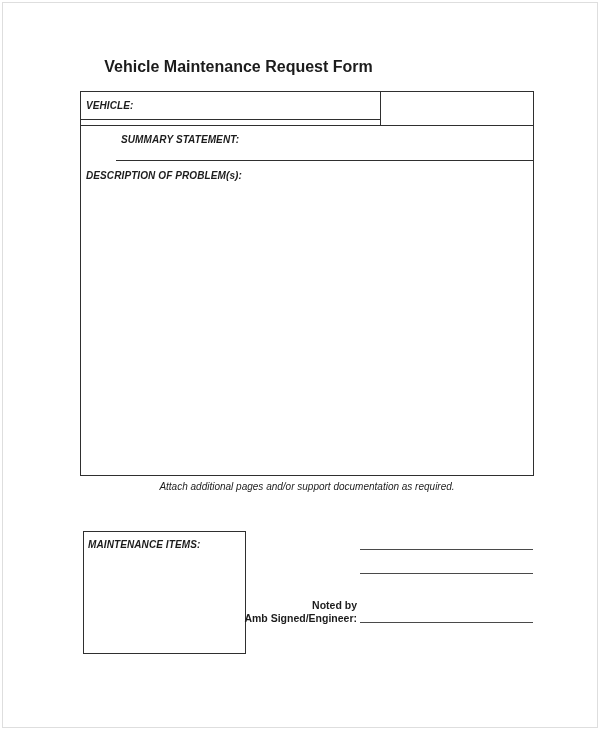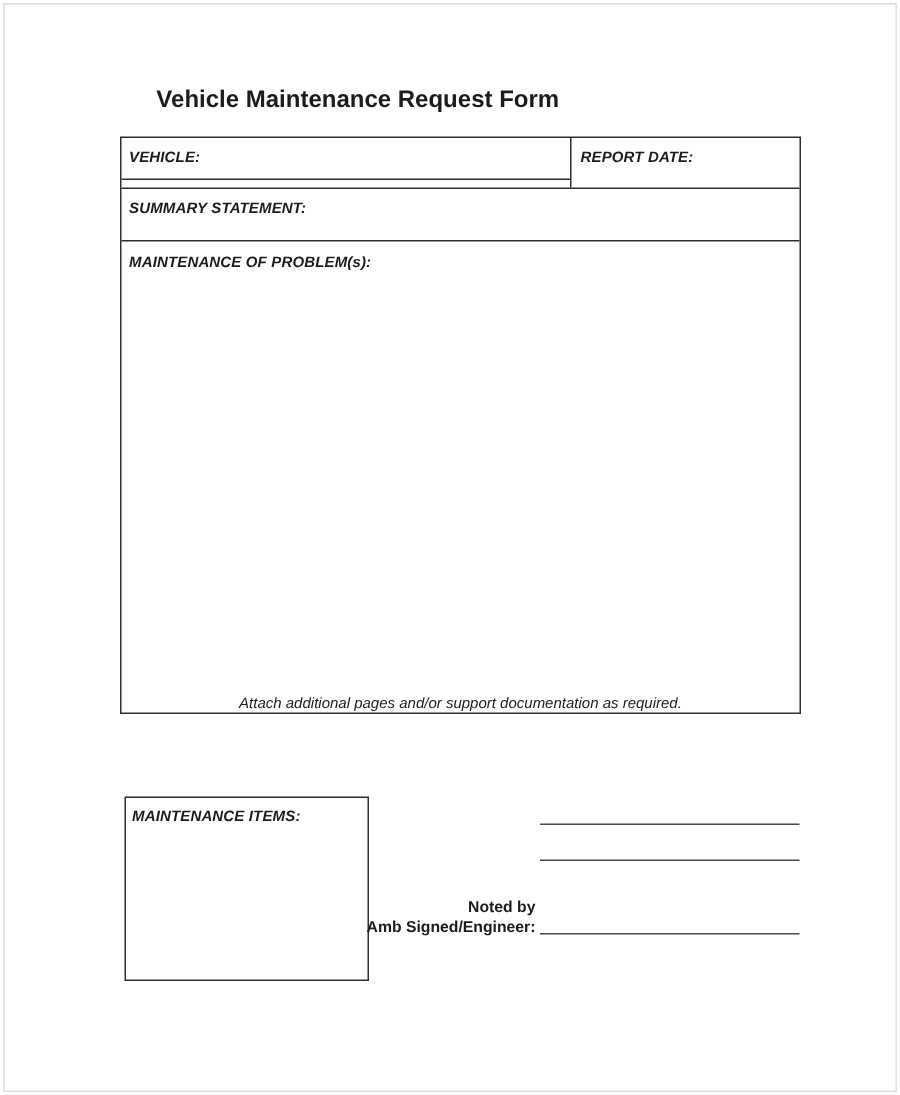--- a/index.html
+++ b/index.html
@@ -61,40 +61,41 @@
     padding: 3px 5px;
   }
   .cell-reportdate {
     flex: 1;
     padding: 3px 6px;
   }
   .row2 {
     height: 35px;
     border-bottom: 1.6px solid var(--border);
     padding: 3px 5px;
+    margin-left: 35px;
   }
   .row3 {
     height: 313px;
     padding: 4px 5px;
   }
   .lbl {
     font-style: italic;
     font-weight: 700;
     font-size: 10px;
     letter-spacing: 0.1px;
     color: var(--text);
     white-space: nowrap;
   }
   .val {
     font-size: 10px;
     color: var(--text);
   }
   .note {
     position: absolute;
-    left: 80px; top: 464px; width: 454px;
+    left: 80px; top: 481px; width: 454px;
     text-align: center;
     font-style: italic;
     font-size: 10px;
     color: var(--text);
   }
   .maint-box {
     position: absolute;
     left: 83px; top: 505px;
     width: 163px; height: 123px;
     border: 1.6px solid var(--border);
@@ -134,31 +135,27 @@
   <h1 class="title">Vehicle Maintenance Request Form</h1>
 
   <div class="main-table">
     <div class="row1">
       <div class="col-vehicle">
         <div class="cell-vehicle">
           <span class="lbl">VEHICLE:</span>
           <span class="val"></span>
         </div>
       </div>
-      <div class="cell-reportdate">
-        <span class="lbl">REPORT DATE:</span>
-        <span class="val"></span>
-      </div>
     </div>
     <div class="row2">
       <span class="lbl">SUMMARY STATEMENT:</span>
       <span class="val"></span>
     </div>
     <div class="row3">
-      <span class="lbl">MAINTENANCE OF PROBLEM(s):</span>
+      <span class="lbl">DESCRIPTION OF PROBLEM(s):</span>
       <span class="val"></span>
     </div>
   </div>
 
   <div class="note">Attach additional pages and/or support documentation as required.</div>
 
   <div class="maint-box">
     <span class="lbl">MAINTENANCE ITEMS:</span>
     <span class="val"></span>
   </div>

